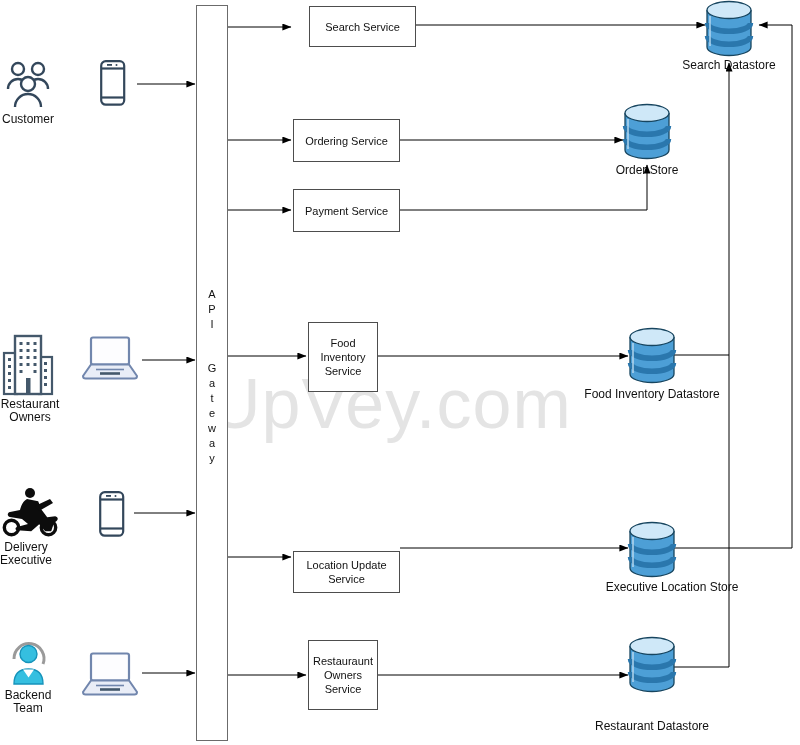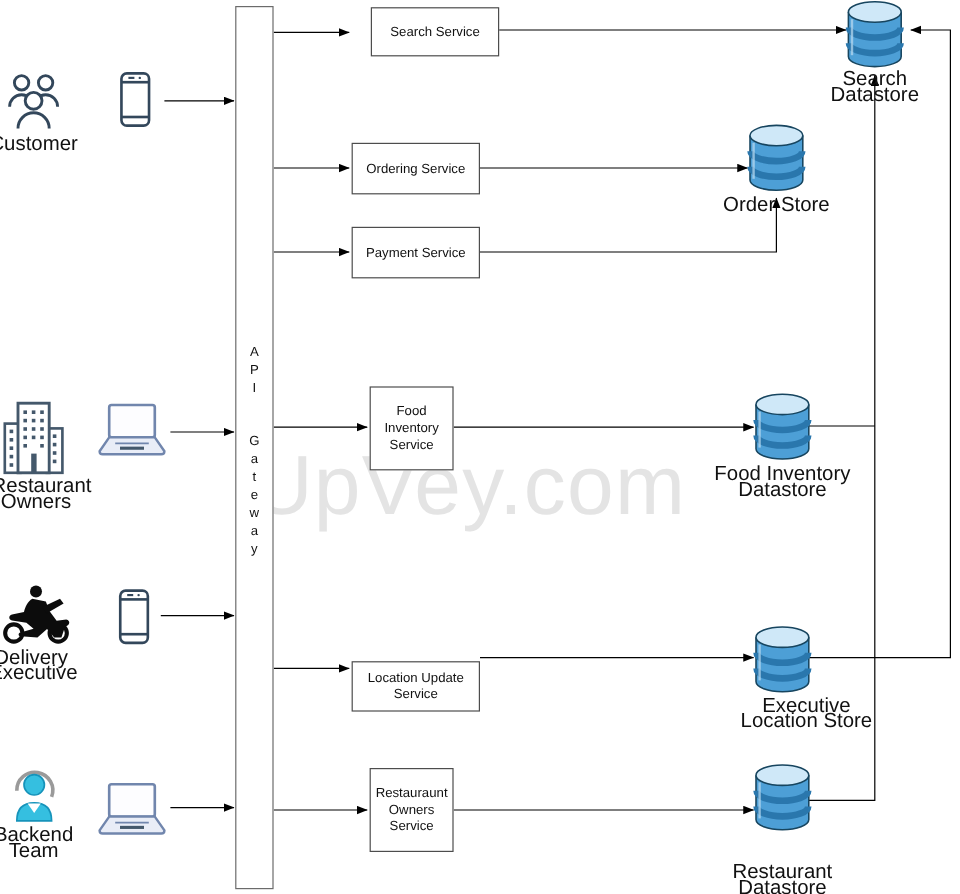--- a/index.html
+++ b/index.html
@@ -24,21 +24,21 @@
     background:#fff; border:1.5px solid #6b6b6b;
   }
   .gw-text {
     position:absolute; width:100%; text-align:center;
     font-size:11px; line-height:15px; color:#111; white-space:pre-line;
   }
   .gw-api { top:281px; }
   .gw-gtw { top:355px; }
 
   .lbl {
-    position:absolute; z-index:2; font-size:17px; line-height:13px; color:#111;
+    position:absolute; z-index:2; font-size:12px; line-height:13px; color:#111;
     text-align:center; white-space:pre-line;
   }
 </style>
 </head>
 <body>
 
 <div class="canvas">
 
   <div class="watermark">UpVey.com</div>
 

